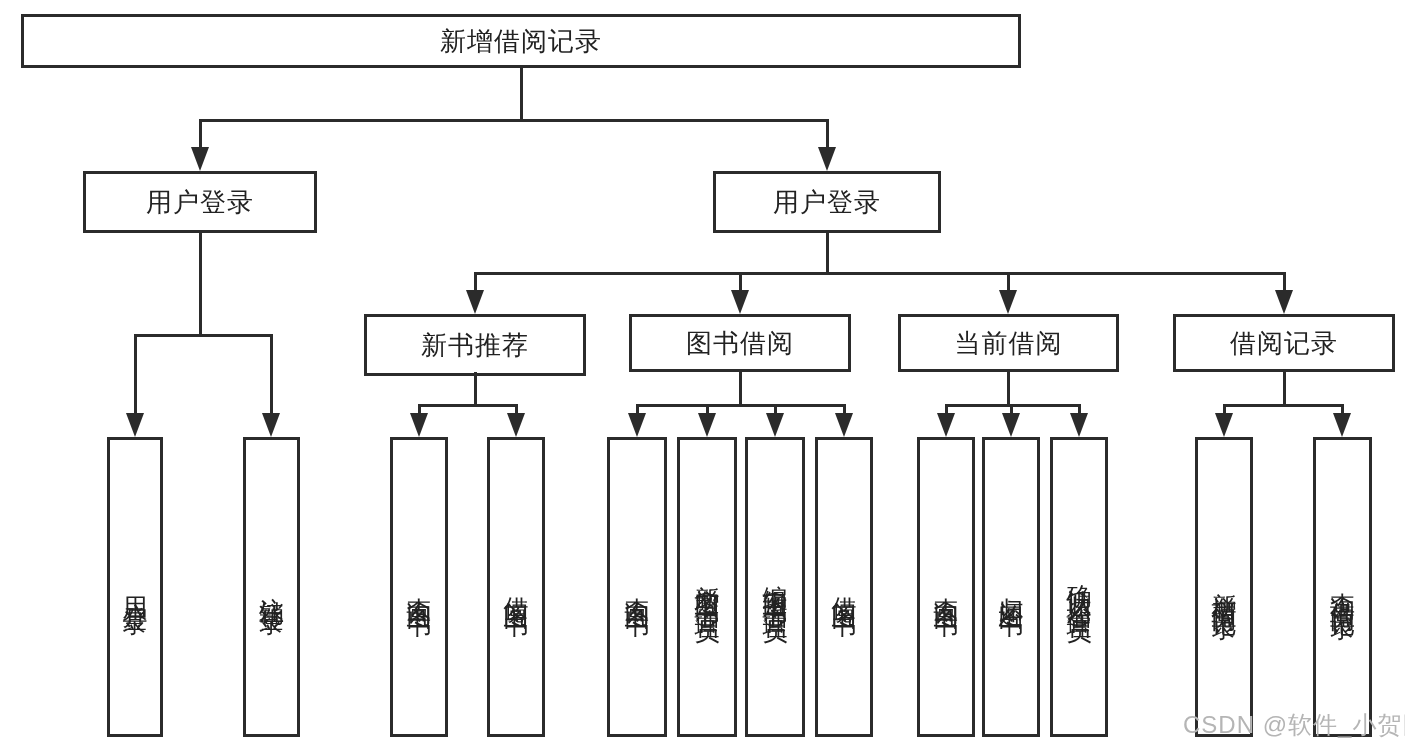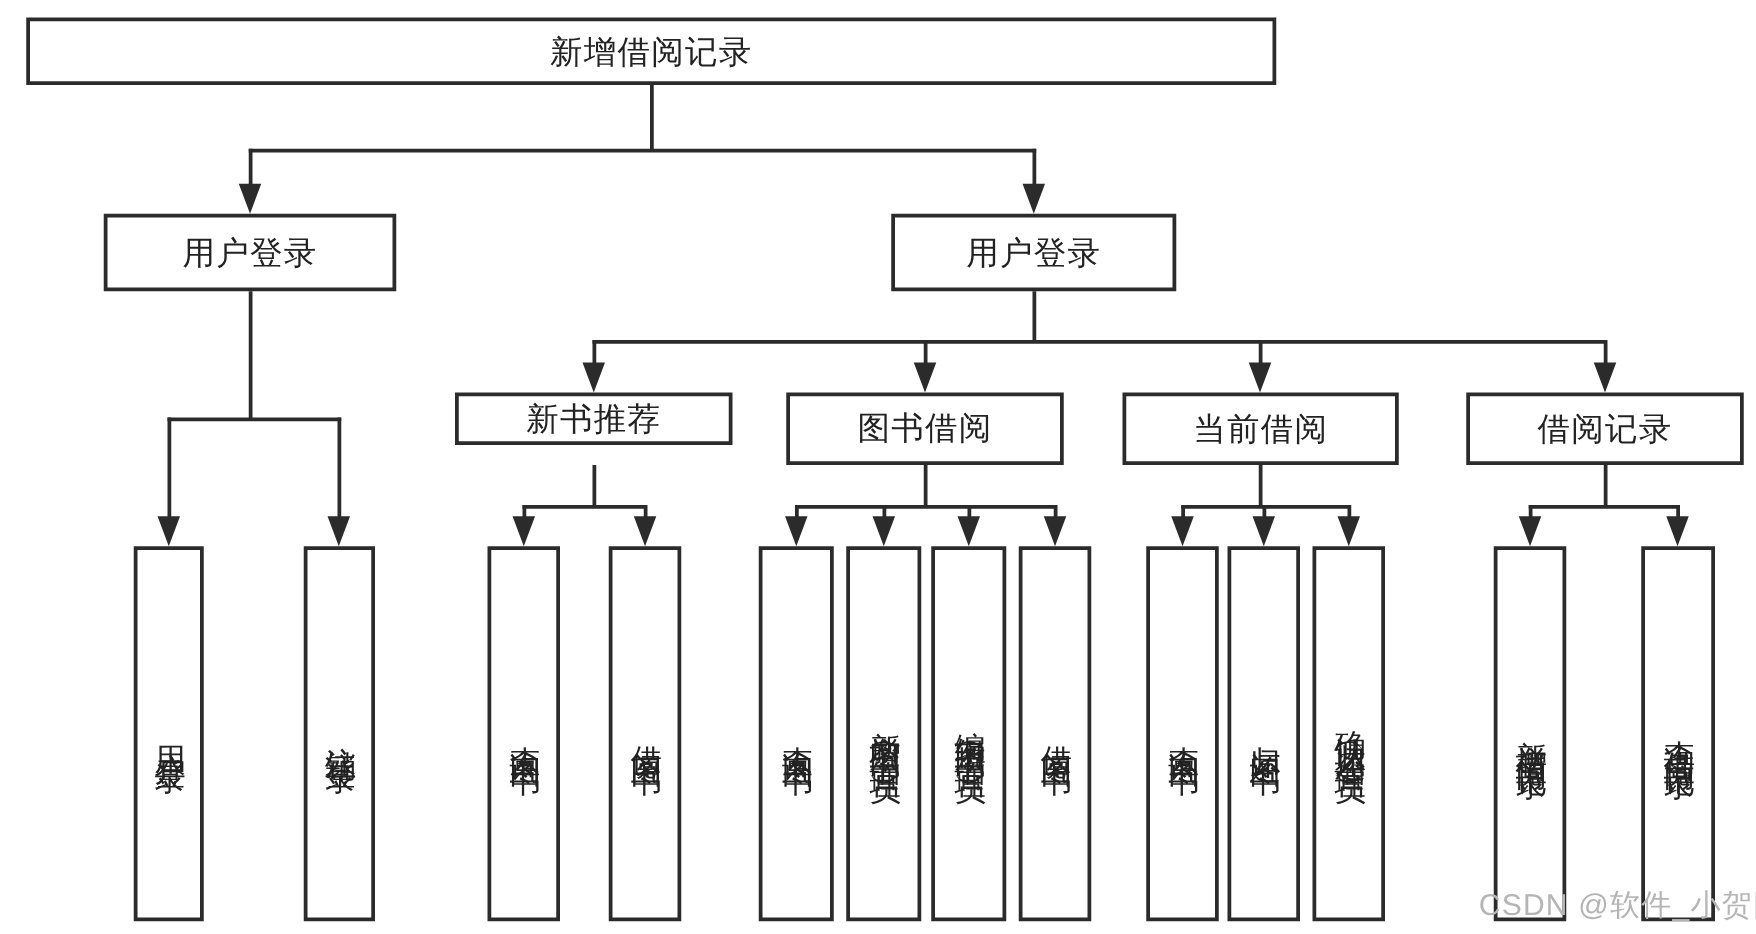--- a/index.html
+++ b/index.html
@@ -49,22 +49,22 @@
 </head>
 <body>
 
 <div id="canvas">
 
   <div class="hbox" style="left:21px;top:14px;width:1000px;height:54px;">新增借阅记录</div>
 
   <div class="hbox" style="left:83px;top:171px;width:234px;height:62px;">用户登录</div>
   <div class="hbox" style="left:713px;top:171px;width:228px;height:62px;">用户登录</div>
 
-  <div class="hbox" style="left:364px;top:314px;width:222px;height:42px;">新书推荐</div>
-  <div class="hbox" style="left:629px;top:314px;width:222px;height:58px;font-family:Liberation Serif, serif;">图书借阅</div>
+  <div class="hbox" style="left:364px;top:314px;width:222px;height:62px;">新书推荐</div>
+  <div class="hbox" style="left:629px;top:314px;width:222px;height:58px;">图书借阅</div>
   <div class="hbox" style="left:898px;top:314px;width:221px;height:58px;">当前借阅</div>
   <div class="hbox" style="left:1173px;top:314px;width:222px;height:58px;">借阅记录</div>
 
   <div class="vbox" style="left:107px;width:56px;">用户登录</div>
   <div class="vbox" style="left:243px;width:57px;">注销登录</div>
 
   <div class="vbox" style="left:390px;width:58px;">查询图书</div>
   <div class="vbox" style="left:487px;width:58px;">借阅图书</div>
 
   <div class="vbox" style="left:607px;width:60px;">查询图书</div>

